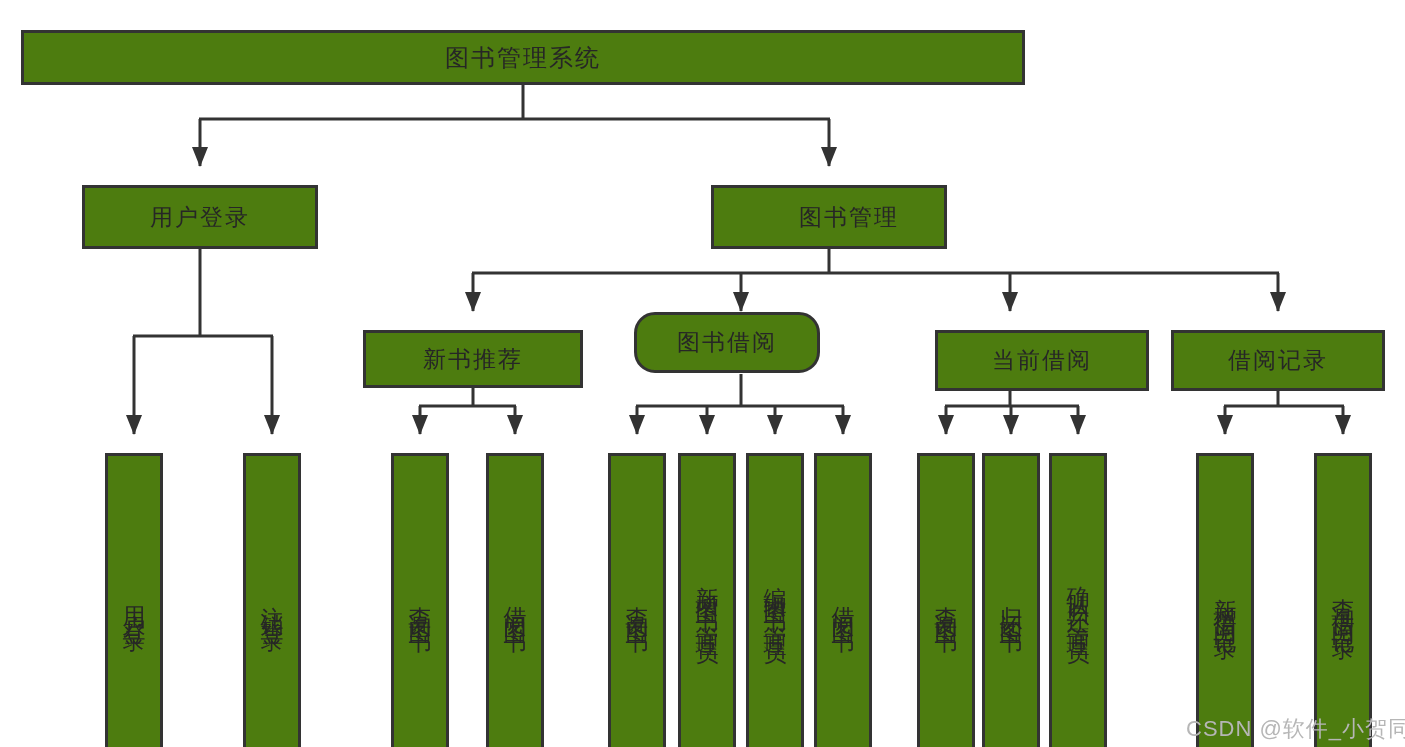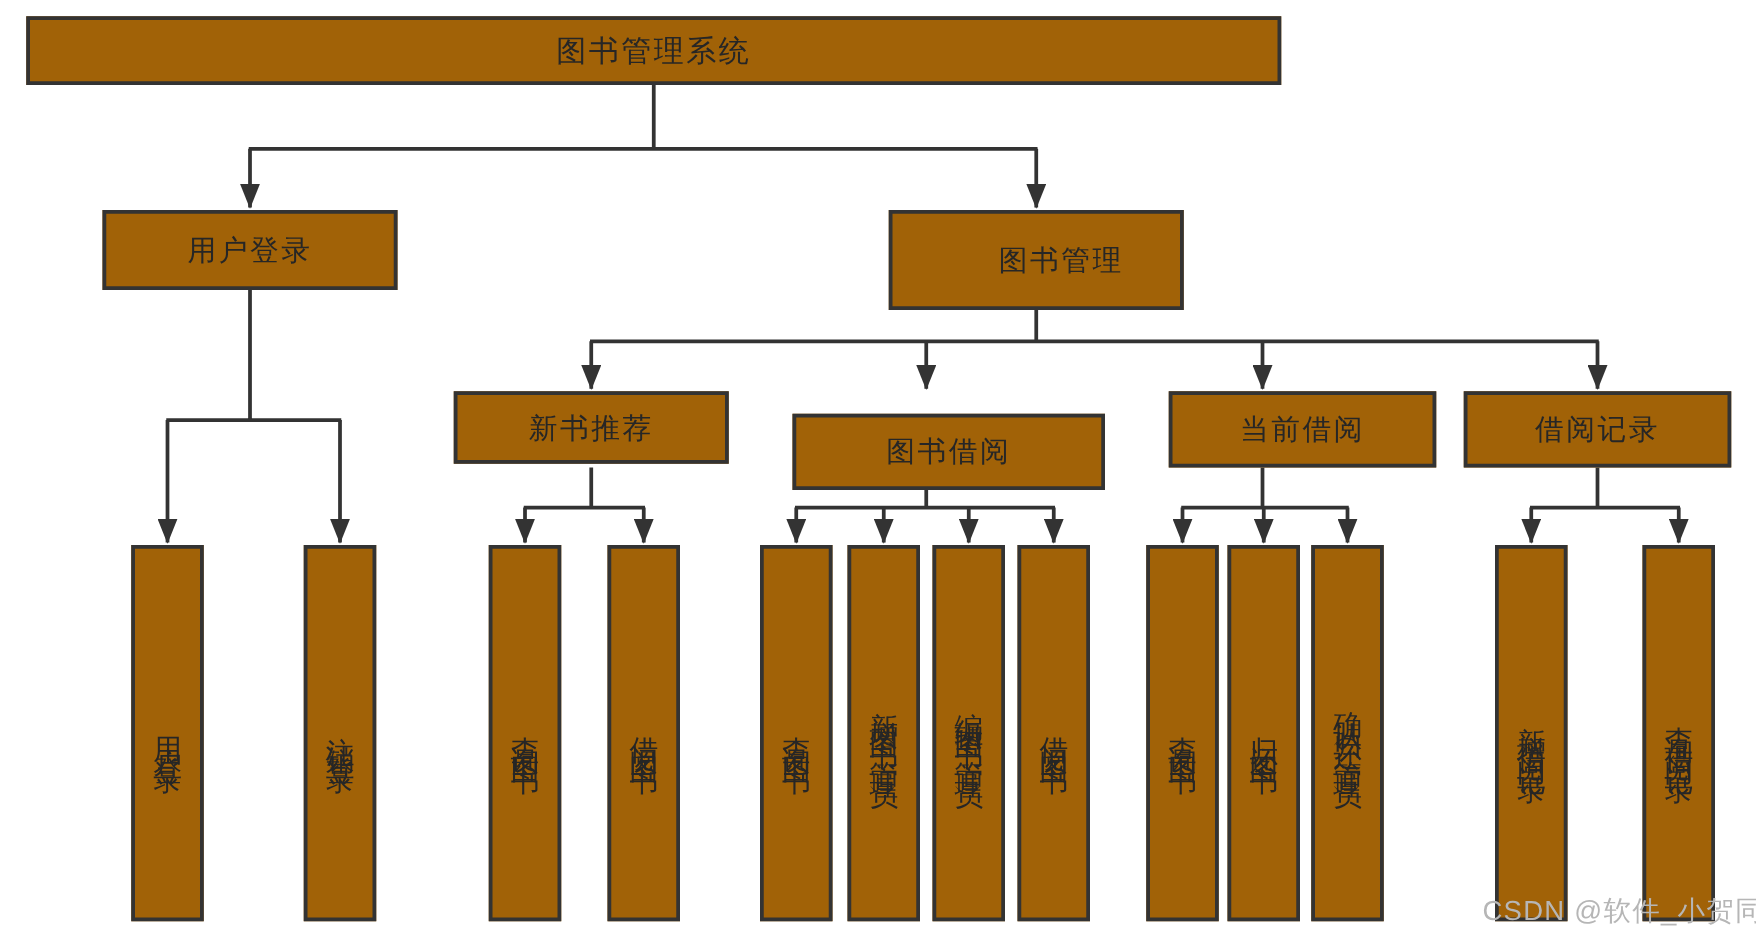--- a/index.html
+++ b/index.html
@@ -22,27 +22,28 @@
     stroke-width: 3;
     fill: none;
   }
   .connectors polygon, .connectors marker path {
     fill: #333333;
     stroke: none;
   }
   .node {
     position: absolute;
     box-sizing: border-box;
-    background: #a16207;
+    background: #4d7c0f;
     border: 3px solid #333333;
     display: flex;
     align-items: center;
     justify-content: center;
     color: #262626;
     z-index: 2;
+    margin-top: 17px;
   }
   .node.lv1 { font-size: 24px; letter-spacing: 2px; }
   .node.lv2, .node.lv3 { font-size: 23px; letter-spacing: 2px; }
   .vtext {
     writing-mode: vertical-rl;
     text-orientation: mixed;
     font-size: 23px;
     line-height: 1;
     letter-spacing: 8px;
     white-space: nowrap;
@@ -106,28 +107,28 @@
     <line x1="1343" y1="406" x2="1343" y2="434" marker-end="url(#arw)"></line>
   </svg>
 
   <div class="node lv1" style="left:21px; top:13px; width:1004px; height:55px;">
     <span>图书管理系统</span>
   </div>
 
   <div class="node lv2" style="left:82px; top:168px; width:236px; height:64px;">
     <span>用户登录</span>
   </div>
-  <div class="node lv2" style="left:711px; top:168px; width:236px; height:80px;padding-left:40px;">
+  <div class="node lv2" style="left:711px; top:168px; width:236px; height:64px;padding-left:40px;">
     <span>图书管理</span>
   </div>
 
   <div class="node lv3" style="left:363px; top:313px; width:220px; height:58px;">
     <span>新书推荐</span>
   </div>
-  <div class="node lv3" style="left:634px; top:331px; width:250px; height:61px;">
+  <div class="node lv3" style="left:634px; top:295px; width:186px; height:61px;border-radius:21px;">
     <span>图书借阅</span>
   </div>
   <div class="node lv3" style="left:935px; top:313px; width:214px; height:61px;">
     <span>当前借阅</span>
   </div>
   <div class="node lv3" style="left:1171px; top:313px; width:214px; height:61px;">
     <span>借阅记录</span>
   </div>
 
   <div class="node leaf" style="left:105px; top:436px; width:58px; height:301px;">

